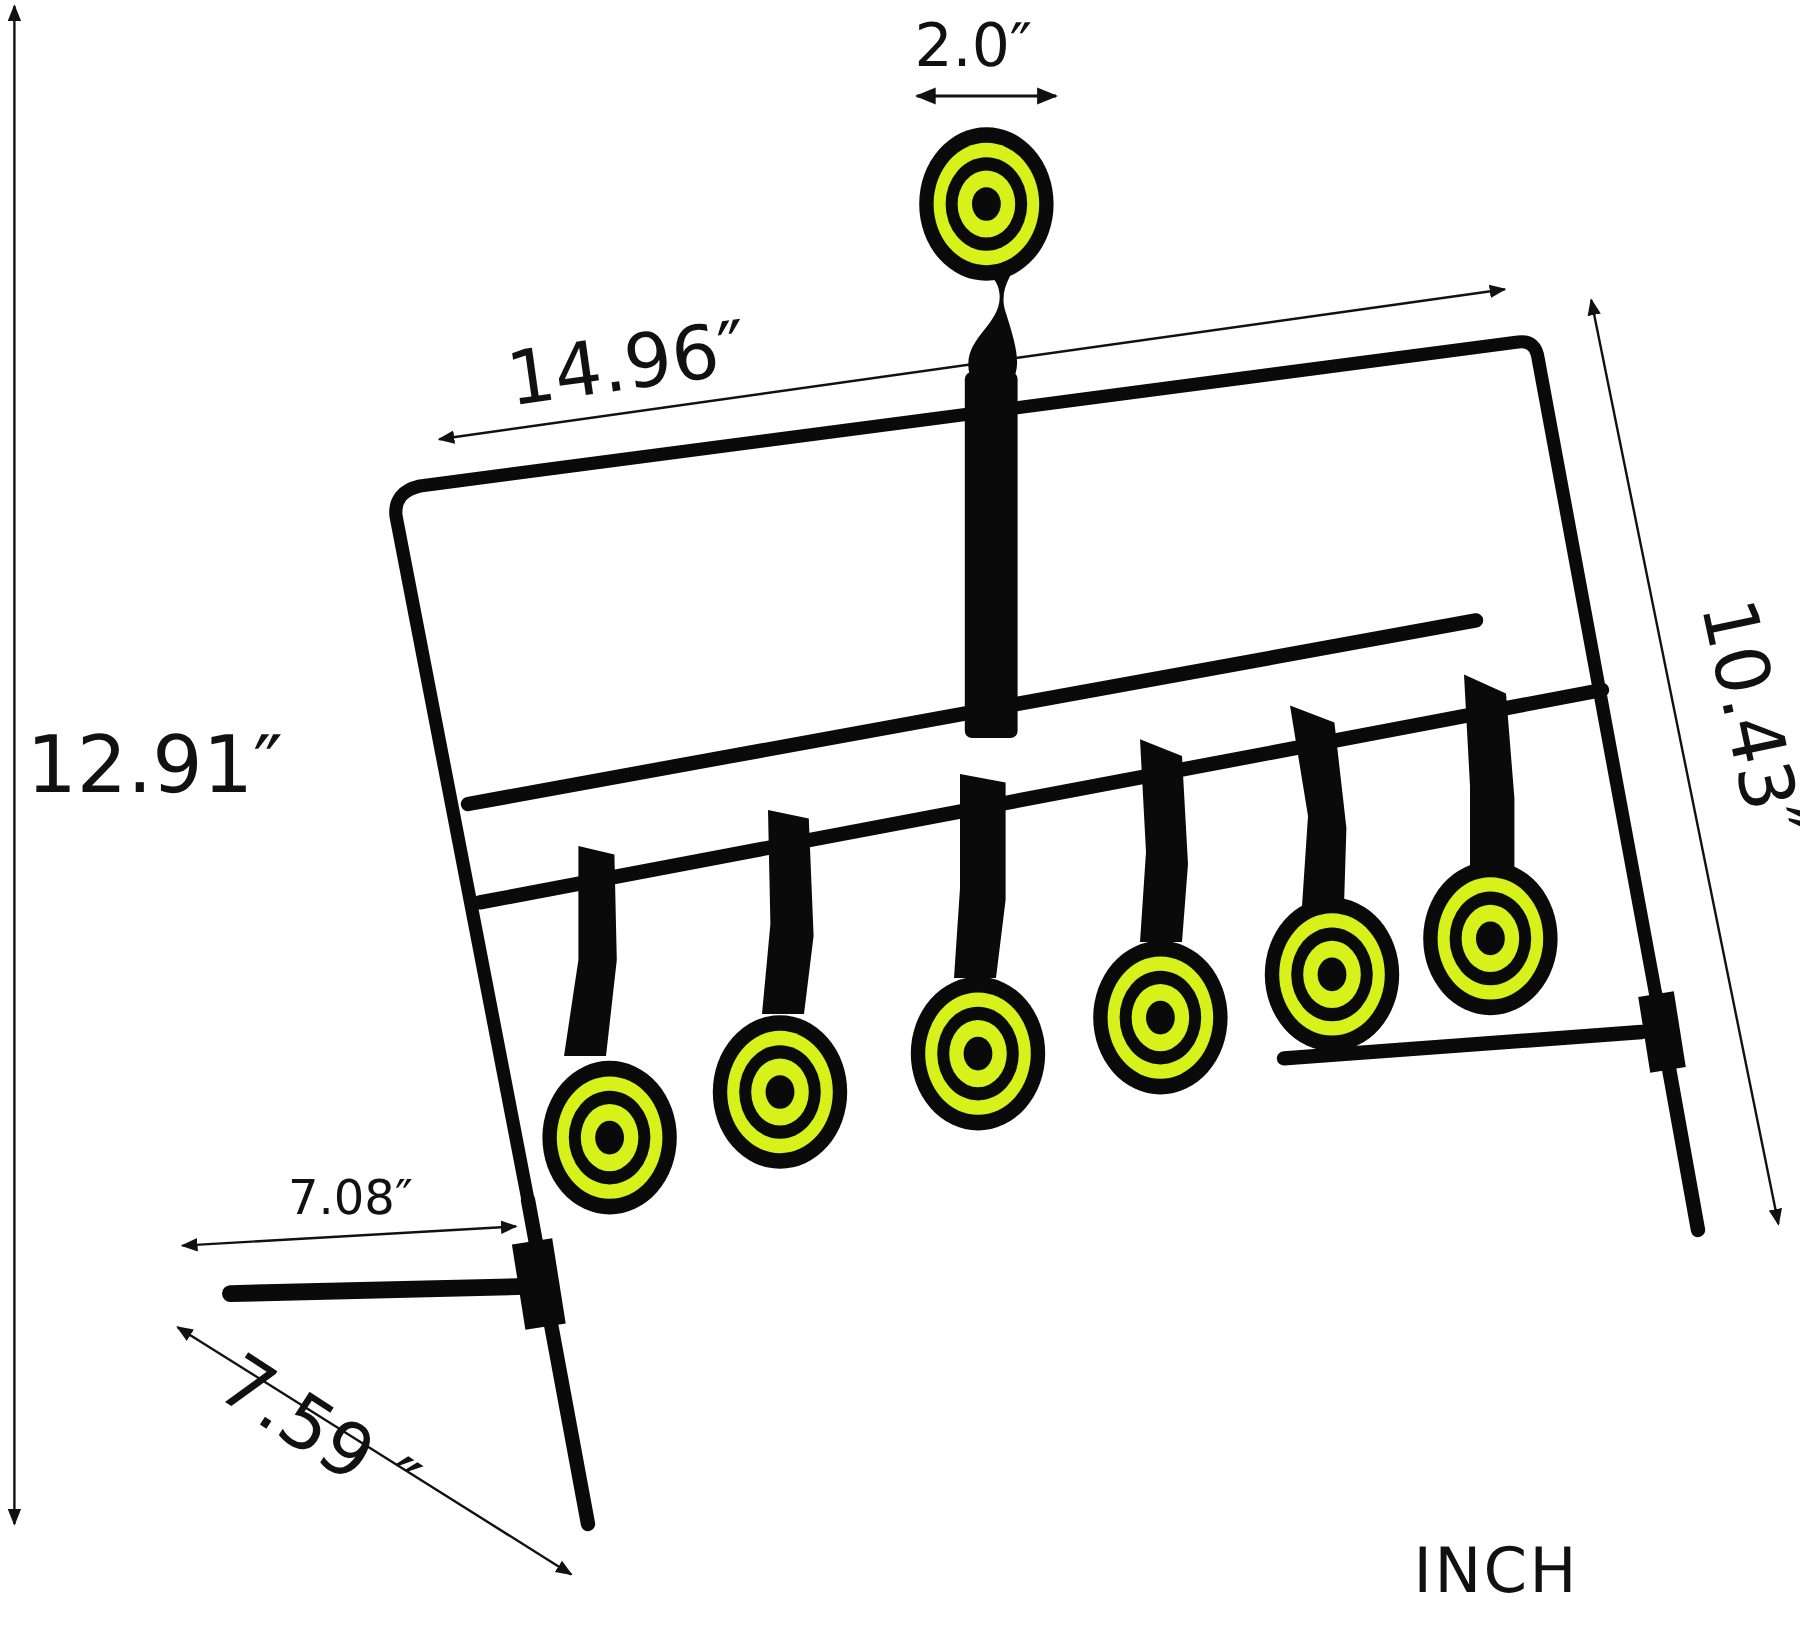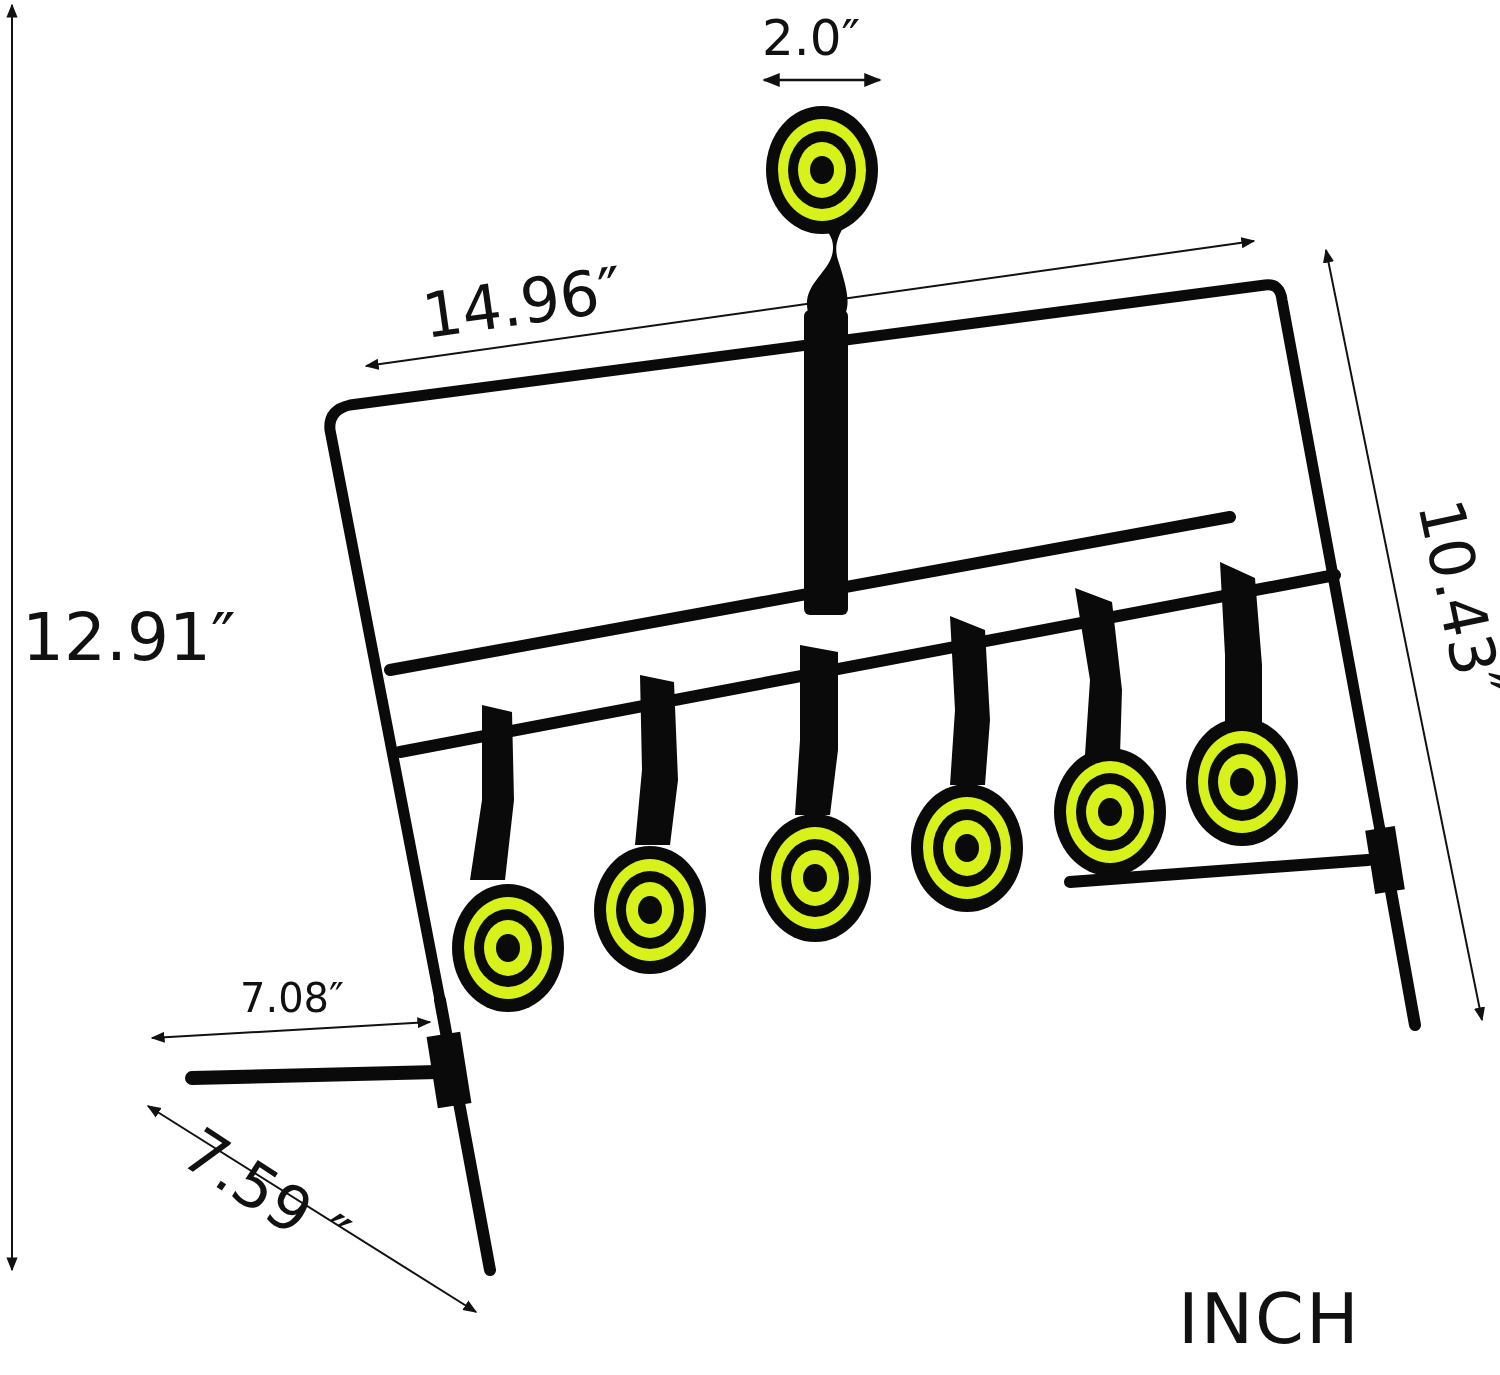--- a/index.html
+++ b/index.html
@@ -1,19 +1,19 @@
 <!DOCTYPE html>
 <html><head>
 <meta charset="utf-8">
 <style>
   html, body { margin:0; padding:0; background:#ffffff; }
   body { width:1500px; height:1375px; position:relative; overflow:hidden; font-family:"DejaVu Sans", sans-serif; }
   svg#scene { position:absolute; left:0; top:0; width:1500px; height:1375px; }
   .dim-label { font-family:"DejaVu Sans", sans-serif; fill:#111; }
-  .unit-label { position:absolute; left:1178px; top:1284px; font-family:"DejaVu Sans", sans-serif; font-size:70px; color:#111; letter-spacing:2px; line-height:1;text-align:right; }
+  .unit-label { position:absolute; left:1178px; top:1284px; font-family:"DejaVu Sans", sans-serif; font-size:52px; color:#111; letter-spacing:2px; line-height:1;text-align:right; }
 </style>
 </head>
 <body>
 
 <svg id="scene" viewBox="0 0 1500 1375">
   <defs>
     <marker id="arr" viewBox="0 0 10 10" refX="9" refY="5" markerWidth="7" markerHeight="7" orient="auto-start-reverse">
       <path d="M0,1 L10,5 L0,9 z" fill="#111"></path>
     </marker>
     <g id="bullseye">

